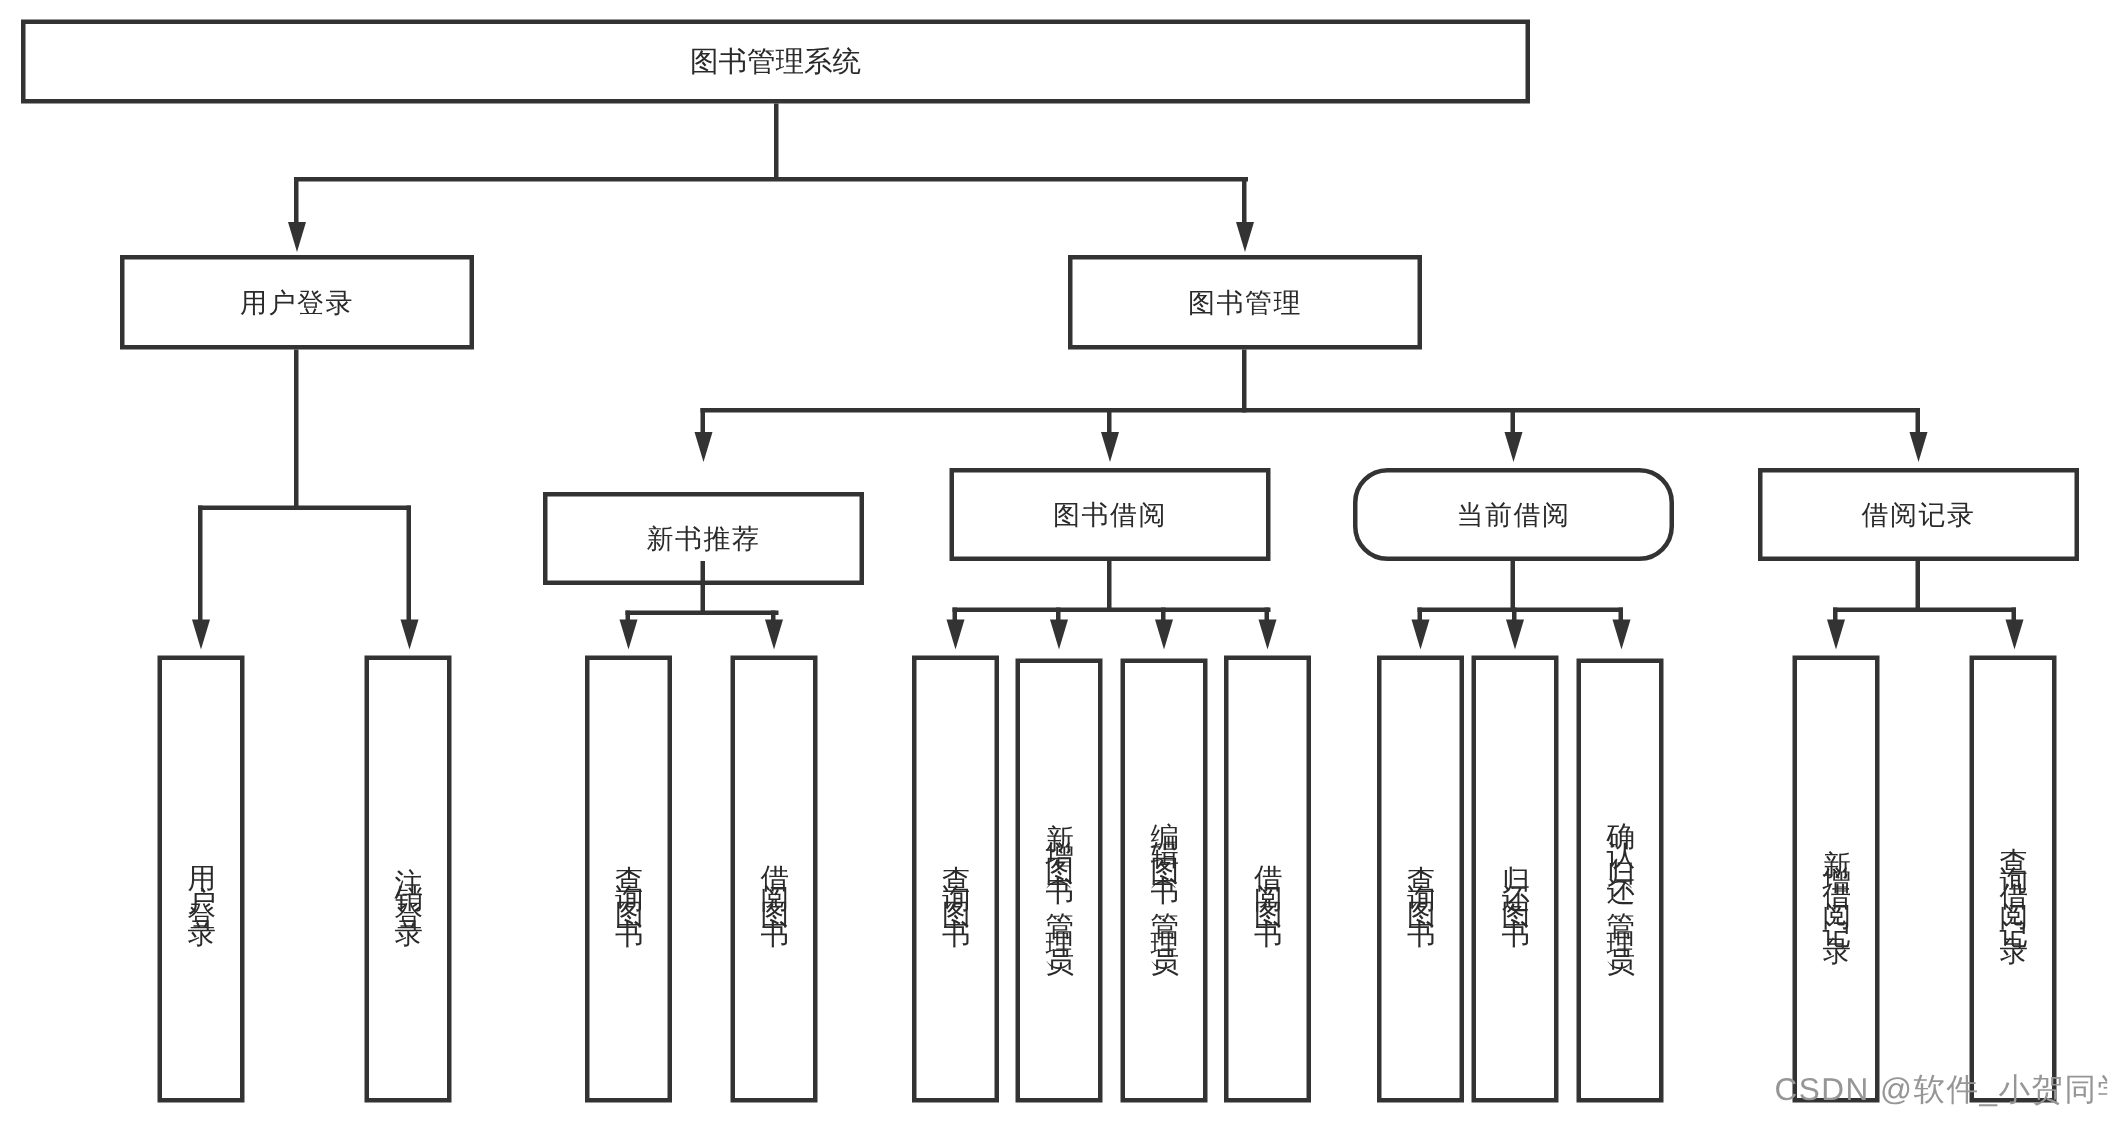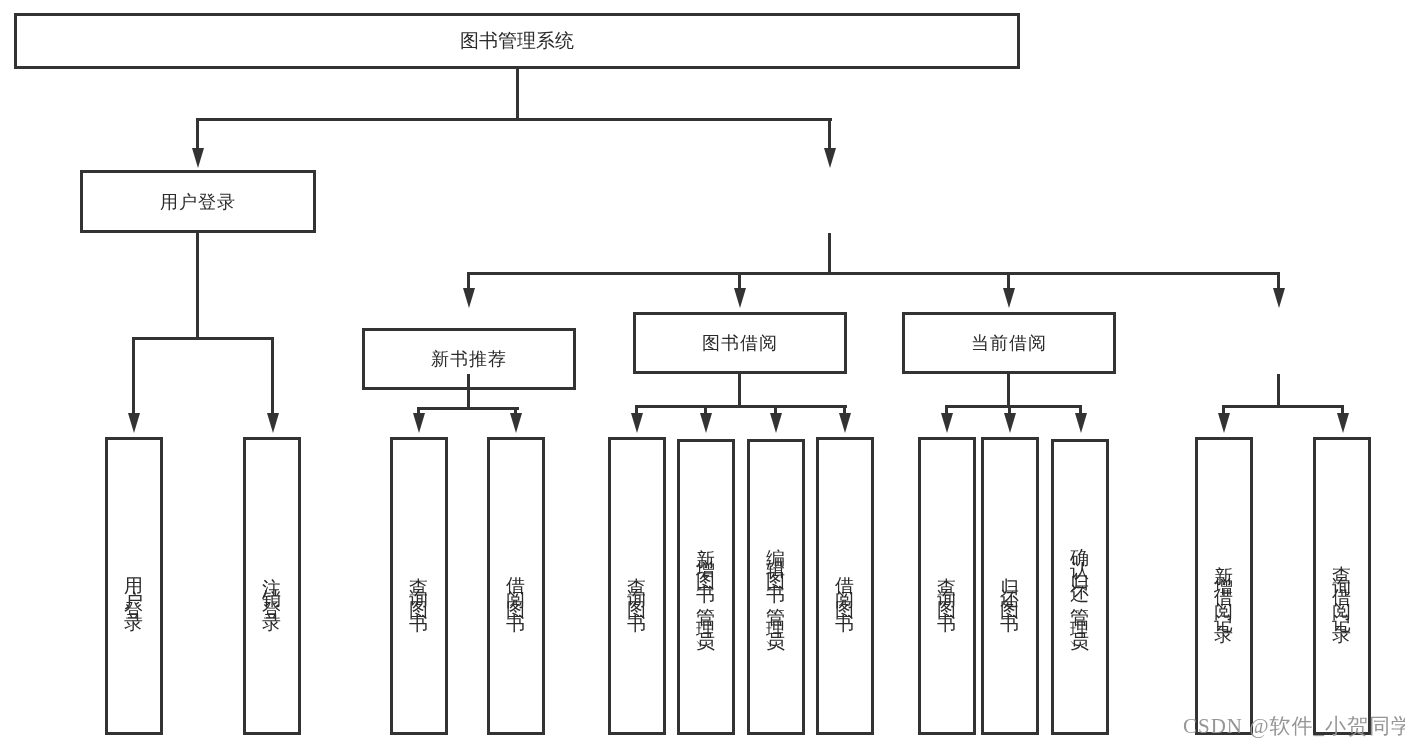--- a/index.html
+++ b/index.html
@@ -1,20 +1,20 @@
 <!DOCTYPE html>
 <html><head>
 <meta charset="utf-8">
 <style>
   html,body{margin:0;padding:0;background:#ffffff;}
   #stage{
     position:relative;
     width:1405px;height:747px;
     background:#ffffff;
-    font-family:Liberation Serif, serif;
+    font-family:Liberation Sans, sans-serif;
     color:#2a2a2a;
     overflow:hidden;
   }
   .box{
     position:absolute;
     border:3px solid #333333;
     background:#ffffff;
     display:flex;
     align-items:center;
     justify-content:center;
@@ -52,29 +52,35 @@
 
 <div id="stage">
 
   <div class="box root-box" style="left:14px;top:13px;width:1006px;height:56px;">
     <span>图书管理系统</span>
   </div>
 
   <div class="box h-label" style="left:80px;top:170px;width:236px;height:63px;">
     <span>用户登录</span>
   </div>
+  <div class="box h-label" style="left:712px;top:170px;width:236px;height:63px;">
+    <span>图书管理</span>
+  </div>
 
   <div class="box h-label" style="left:362px;top:328px;width:214px;height:62px;">
     <span>新书推荐</span>
   </div>
   <div class="box h-label" style="left:633px;top:312px;width:214px;height:62px;align-items:center;">
     <span>图书借阅</span>
   </div>
-  <div class="box h-label" style="left:902px;top:312px;width:214px;height:62px;">
+  <div class="box h-label" style="left:902px;top:312px;width:214px;height:62px;border-radius:23px;">
     <span>当前借阅</span>
+  </div>
+  <div class="box h-label" style="left:1172px;top:312px;width:214px;height:62px;">
+    <span>借阅记录</span>
   </div>
 
   <div class="box v-label" style="left:105px;top:437px;width:58px;height:298px;">
     <span>用户登录</span>
   </div>
   <div class="box v-label" style="left:243px;top:437px;width:58px;height:298px;">
     <span>注销登录</span>
   </div>
 
   <div class="box v-label" style="left:390px;top:437px;width:58px;height:298px;">

